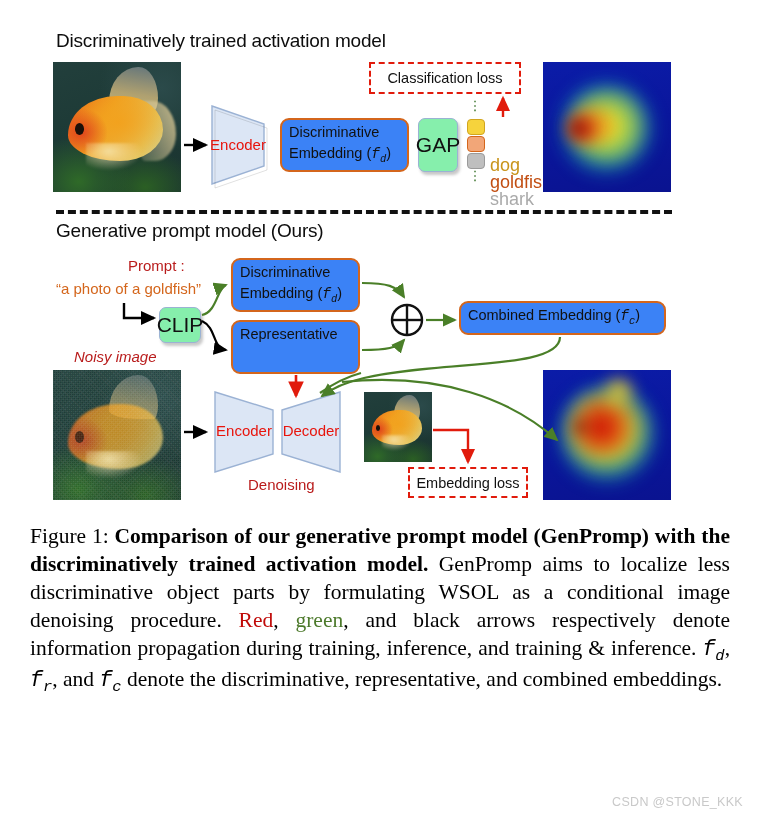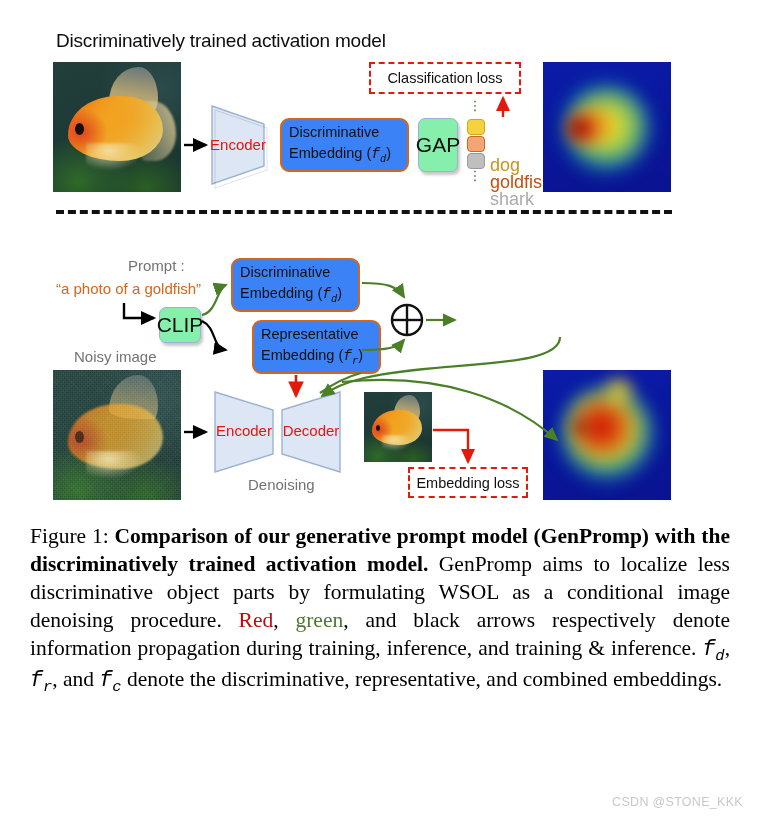--- a/index.html
+++ b/index.html
@@ -76,21 +76,21 @@
   .heat-blob{
     position:absolute;border-radius:50%;filter:blur(7px);
   }
   .hb1{background:radial-gradient(circle,#19d6c8 0%,rgba(25,214,200,0) 70%);}
   .hb2{background:radial-gradient(circle,#8ee53f 0%,rgba(142,229,63,0) 70%);}
   .hb3{background:radial-gradient(circle,#f2d32b 0%,rgba(242,211,43,0) 72%);}
   .hb4{background:radial-gradient(circle,#f07b14 0%,rgba(240,123,20,0) 72%);}
   .hb5{background:radial-gradient(circle,#cc0e06 0%,rgba(204,14,6,0) 70%);}
   .hb6{background:radial-gradient(circle,#7e0401 0%,rgba(126,4,1,0) 65%);}
 
-  .img-label{position:absolute;font-size:15px;color:#737373;white-space:nowrap;}
+  .img-label{position:absolute;font-size:15px;color:#b91c1c;white-space:nowrap;}
 
   
   .trap{position:absolute;}
   .trap svg{display:block;overflow:visible;}
   .trap-label{
     position:absolute;left:0;right:0;text-align:center;
     color:#e8140c;font-size:15px;
   }
 
   
@@ -193,55 +193,58 @@
     <div class="heat-blob hb1" style="left:4px;top:14px;width:118px;height:104px;"></div>
     <div class="heat-blob hb2" style="left:14px;top:22px;width:100px;height:86px;"></div>
     <div class="heat-blob hb3" style="left:22px;top:28px;width:84px;height:72px;"></div>
     <div class="heat-blob hb4" style="left:20px;top:40px;width:56px;height:48px;"></div>
     <div class="heat-blob hb5" style="left:16px;top:50px;width:44px;height:34px;"></div>
     <div class="heat-blob hb6" style="left:22px;top:56px;width:26px;height:20px;"></div>
   </div>
 
   <div class="divider" style="left:44px;top:210px;width:616px;"></div>
 
+  <div class="sect-title" style="left:44px;top:220px;">Generative prompt model (Ours)</div>
 
   <div class="img-label" style="left:116px;top:257px;">Prompt :</div>
   <div class="img-label" style="left:44px;top:280px;color:#d4661c;">“a photo of a goldfish”</div>
 
   <div class="bbox" style="left:147px;top:307px;width:42px;height:36px;">CLIP</div>
 
-  <div class="img-label" style="left:62px;top:348px;">Noisy image</div>
+  <div class="img-label" style="left:62px;top:348px;font-style:italic;">Noisy image</div>
 
   <div class="photo" style="left:41px;top:370px;width:128px;height:130px;">
     <div class="ph-water"></div>
     <div class="ph-tailfin" style="opacity:.55;"></div>
     <div class="ph-fish" style="opacity:.75;filter:blur(1px);"></div>
     <div class="ph-belly"></div>
     <div class="ph-eye" style="opacity:.7;"></div>
     <div class="ph-noise"></div>
   </div>
 
   <div class="obox" style="left:219px;top:258px;width:129px;height:54px;">
     <div class="ln">Discriminative</div>
     <div class="ln"><span>Embedding (</span><span class="mvar"><span>f</span><sub>d</sub></span><span>)</span></div>
   </div>
 
-  <div class="obox" style="left:219px;top:320px;width:129px;height:54px;margin-left:21px;">
+  <div class="obox" style="left:219px;top:320px;width:129px;height:54px;">
     <div class="ln">Representative</div>
-    <div class="ln"><span>Embedding (</span><span class="mvar"><span>f</span><sub>r</sub></span><span>)</span></div>
   </div>
 
   <div class="xor" style="left:375px;top:300px;width:40px;height:40px;">
     <svg width="40" height="40" viewBox="0 0 40 40">
       <circle cx="20" cy="20" r="15" fill="#ffffff" stroke="#111" stroke-width="2.4"></circle>
       <line x1="20" y1="4" x2="20" y2="36" stroke="#111" stroke-width="2.4"></line>
       <line x1="4" y1="20" x2="36" y2="20" stroke="#111" stroke-width="2.4"></line>
     </svg>
   </div>
 
+  <div class="obox" style="left:447px;top:301px;width:207px;height:34px;">
+    <div class="ln"><span>Combined Embedding (</span><span class="mvar"><span>f</span><sub>c</sub></span><span>)</span></div>
+  </div>
 
   <div class="trap" style="left:199px;top:388px;width:66px;height:86px;">
     <svg width="66" height="86" viewBox="0 0 66 86">
       <polygon points="4,4 62,22 62,66 4,84" fill="#dce6f5" stroke="#9bb2d4" stroke-width="1.4"></polygon>
     </svg>
     <div class="trap-label" style="top:34px;">Encoder</div>
   </div>
   <div class="trap" style="left:266px;top:388px;width:66px;height:86px;">
     <svg width="66" height="86" viewBox="0 0 66 86">
       <polygon points="4,22 62,4 62,84 4,66" fill="#dce6f5" stroke="#9bb2d4" stroke-width="1.4"></polygon>

